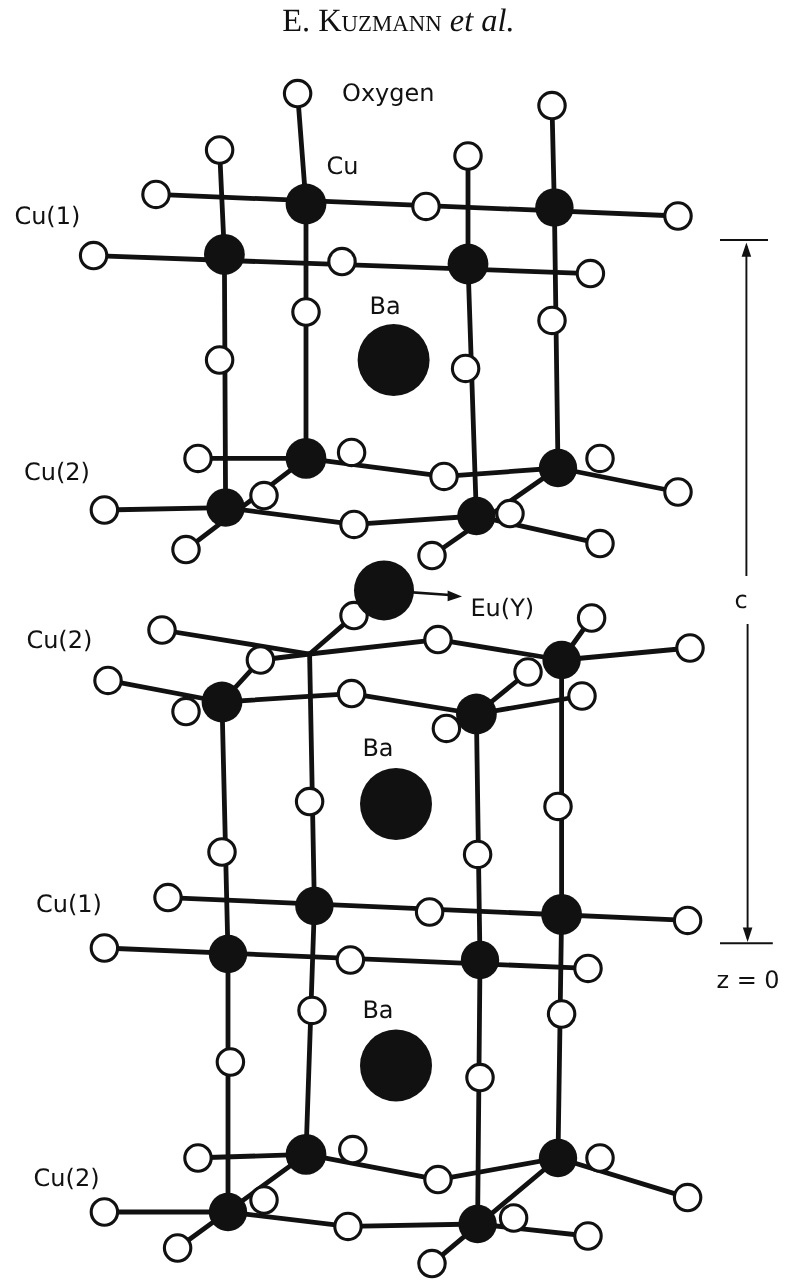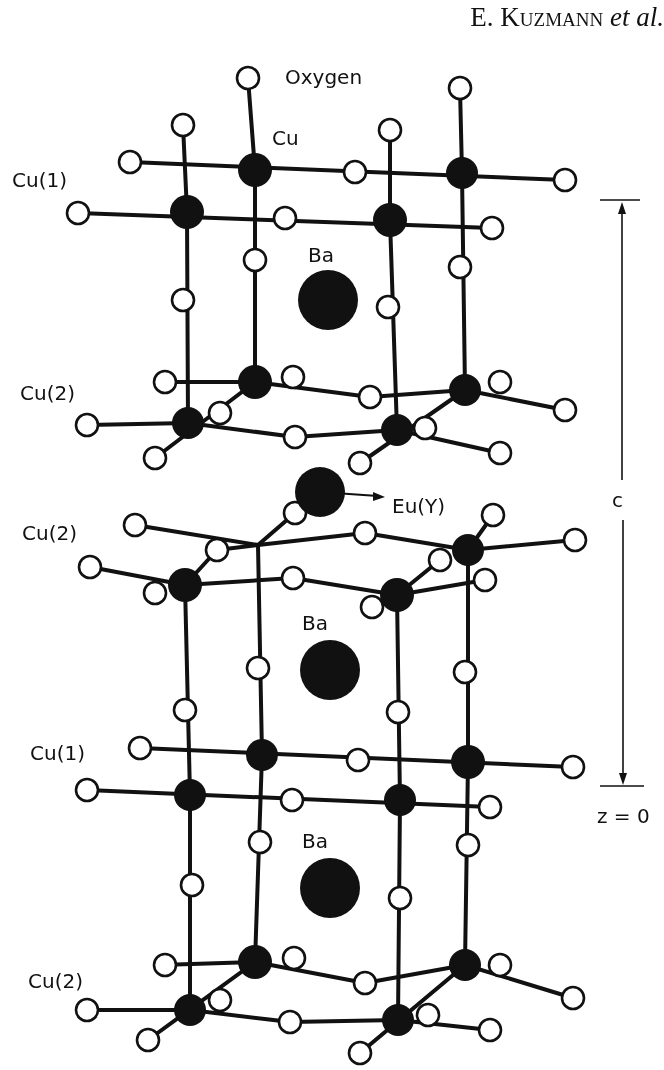--- a/index.html
+++ b/index.html
@@ -1,18 +1,18 @@
 <!DOCTYPE html>
 <html><head>
 <meta charset="utf-8">
 <style>
   html, body { margin: 0; padding: 0; background: #ffffff; }
   body { width: 664px; height: 1070px; position: relative; overflow: hidden; }
   .header {
-    position: absolute; left: 0; top: 2px; width: 664px; text-align: right;
+    position: absolute; left: 0; top: 2px; width: 664px; text-align: center;
     font-family: "Liberation Serif", "DejaVu Serif", serif; font-size: 27px; color: #111;
   }
   .header .sc { font-variant: small-caps; }
   .header .it { font-style: italic; }
   svg { position: absolute; left: 0; top: 0; }
   .lbl { font-family: "DejaVu Sans", "Liberation Sans", sans-serif; font-size: 20px; fill: #111; }
   .bond { stroke: #111; stroke-width: 4; stroke-linecap: round; }
   .oxy { fill: #fff; stroke: #111; stroke-width: 2.6; }
   .cu { fill: #111; }
   .big { fill: #111; }

